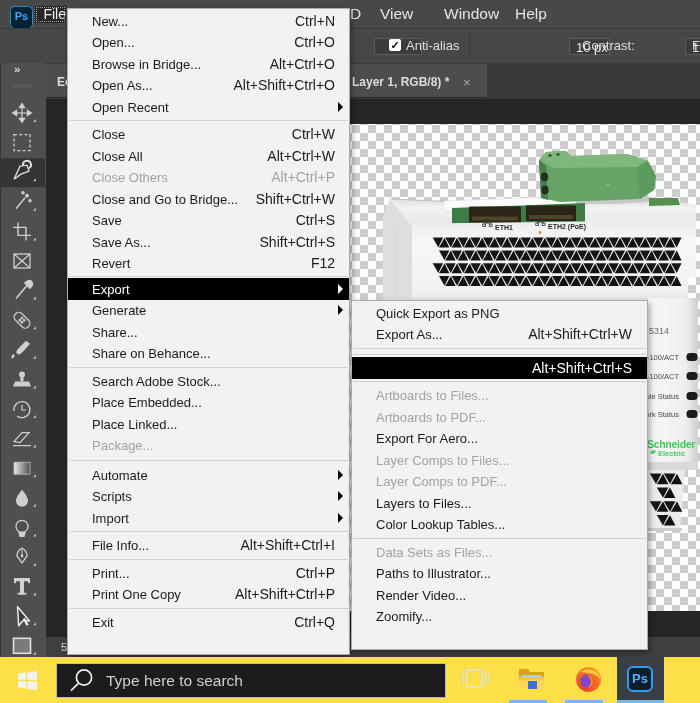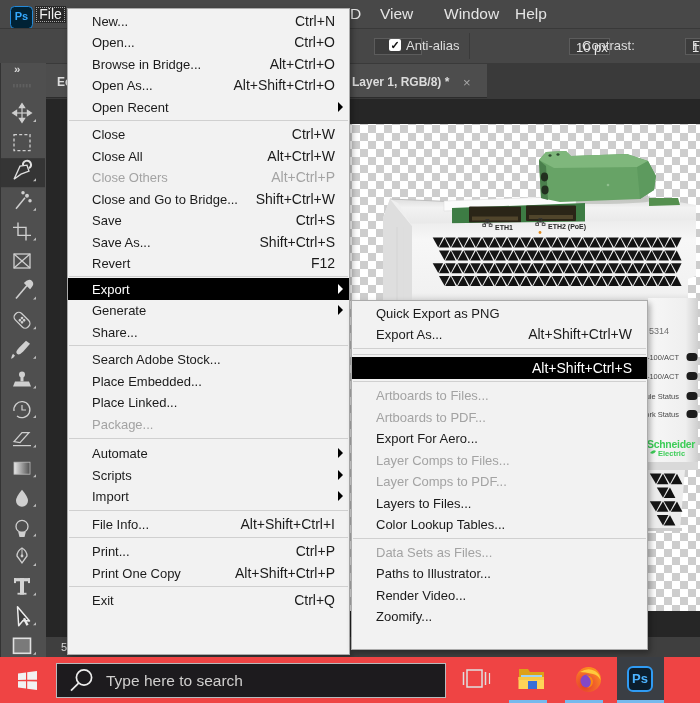--- a/index.html
+++ b/index.html
@@ -1,20 +1,20 @@
 <!DOCTYPE html>
 <html><head><meta charset="utf-8"><style>
 html,body{margin:0;padding:0;}
 body{width:700px;height:703px;overflow:hidden;background:#262626;font-family:"Liberation Sans",sans-serif;position:relative;}
 .abs{position:absolute;}
 
 #menubar{left:0;top:0;width:700px;height:28px;background:#484848;}
 .mbitem{position:absolute;top:0;height:28px;line-height:28px;color:#e4e4e4;font-size:15.5px;}
 #psicon{left:10px;top:6px;width:23px;height:23px;background:#002235;border:1.5px solid #2389d9;border-radius:4.5px;box-sizing:border-box;color:#35aaff;font-size:11px;font-weight:bold;text-align:center;line-height:19px;}
-#filebtn{left:35px;top:6px;width:31px;height:17px;background:#272727;color:#f2f2f2;font-size:14px;text-align:center;line-height:16px;}
+#filebtn{left:35px;top:6px;width:31px;height:17px;background:#272727;color:#f2f2f2;font-size:14px;text-align:right;line-height:16px;}
 #filebtn:after{content:"";position:absolute;left:1px;top:1px;right:1px;bottom:1px;border:1px dotted #a8a8a8;}
 #optbar{left:0;top:28px;width:700px;height:35px;background:#474747;border-top:1px solid #393939;box-sizing:border-box;}
 .optlabel{position:absolute;color:#dedede;font-size:13px;top:9px;}
 .optinput{position:absolute;top:9px;height:17px;background:#3c3c3c;border:1px solid #5c5c5c;color:#e8e8e8;font-size:13px;line-height:17px;padding-left:6px;box-sizing:border-box;margin-left:44px;}
 #vsep1{position:absolute;left:469px;top:4px;width:1px;height:26px;background:#3a3a3a;}
 #cbx{position:absolute;left:389px;top:10px;width:12px;height:12px;background:#fff;border-radius:2px;color:#111;font-size:11px;line-height:12px;text-align:center;font-weight:bold;}
 #tabbar{left:0;top:63px;width:700px;height:36px;background:#3a3a3a;}
 #tab{position:absolute;left:46px;top:1px;width:441px;height:34px;background:#4d4d4d;border-bottom:1px solid #2c2c2c;box-sizing:border-box;}
 .tabtxt{position:absolute;top:11px;color:#dcdcdc;font-size:12px;font-weight:bold;}
 #toolbar{left:0;top:63px;width:46px;height:597px;background:#4f4f4f;border-left:1px solid #333;box-sizing:border-box;}
@@ -30,21 +30,21 @@
 .mi.dis{color:#a3a3a3;}
 .mi.sel{background:#000000;color:#fff;}
 .mi.sel .arr{border-left-color:#fff;}
 .msep{height:6px;position:relative;}
 .msep:after{content:"";position:absolute;left:1px;right:1px;top:calc(50% - 0.5px);height:1px;background:#d0d0d0;}
 #filemenu{left:67px;top:8px;width:283px;height:647px;}
 #filemenu .mi .sc{right:14px;}
 #exportmenu{left:351px;top:300px;width:297px;height:349.5px;}
 #exportmenu .mi .sc{right:15px;}
 
-#taskbar{left:0;top:657px;width:700px;height:46px;background:#ef4444;}
+#taskbar{left:0;top:657px;width:700px;height:46px;background:#fde047;}
 #searchbox{position:absolute;left:56px;top:6px;width:390px;height:35px;background:#1d1b1e;border:1px solid #b9babd;box-sizing:border-box;}
 #searchtxt{position:absolute;left:49px;top:8px;color:#d0cfce;font-size:15.5px;}
 .tbtile{position:absolute;top:0;width:47px;height:43px;}
 .underl{position:absolute;top:43px;height:3px;background:#76b9ed;}
 </style></head><body>
 
 <div class="abs" id="menubar"></div>
 <div class="abs mbitem" style="left:350px;">D</div>
 <div class="abs mbitem" style="left:380px;">View</div>
 <div class="abs mbitem" style="left:444px;">Window</div>
@@ -488,20 +488,23 @@
       <span class="lab">Export</span>
       <span class="arr"></span>
     </div>
   <div class="mi">
       <span class="lab">Generate</span>
       <span class="arr"></span>
     </div>
   <div class="mi">
       <span class="lab">Share...</span>
     </div>
+  <div class="mi">
+      <span class="lab">Share on Behance...</span>
+    </div>
   <div class="msep"></div>
   <div class="mi">
       <span class="lab">Search Adobe Stock...</span>
     </div>
   <div class="mi">
       <span class="lab">Place Embedded...</span>
     </div>
   <div class="mi">
       <span class="lab">Place Linked...</span>
     </div>

